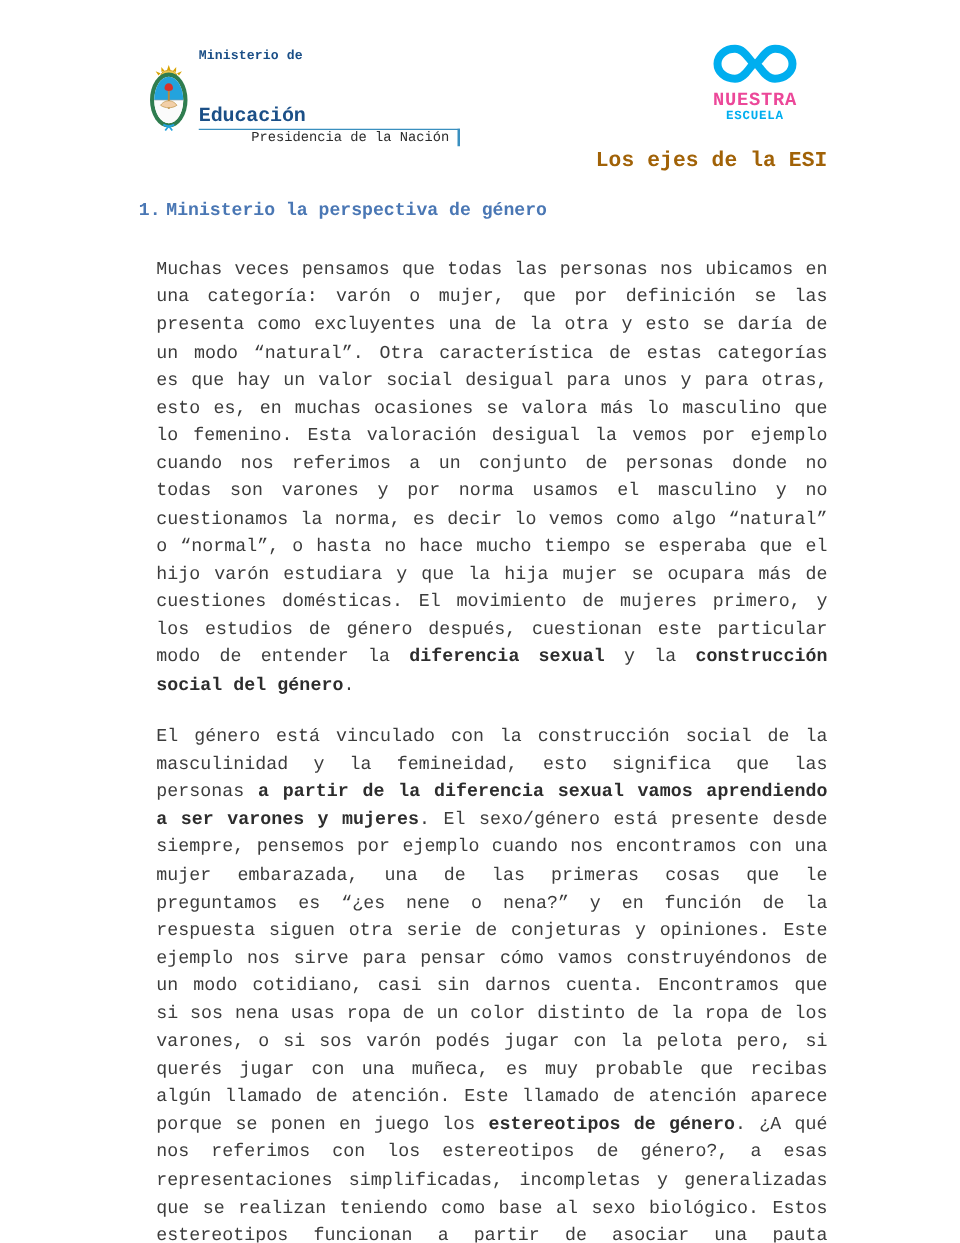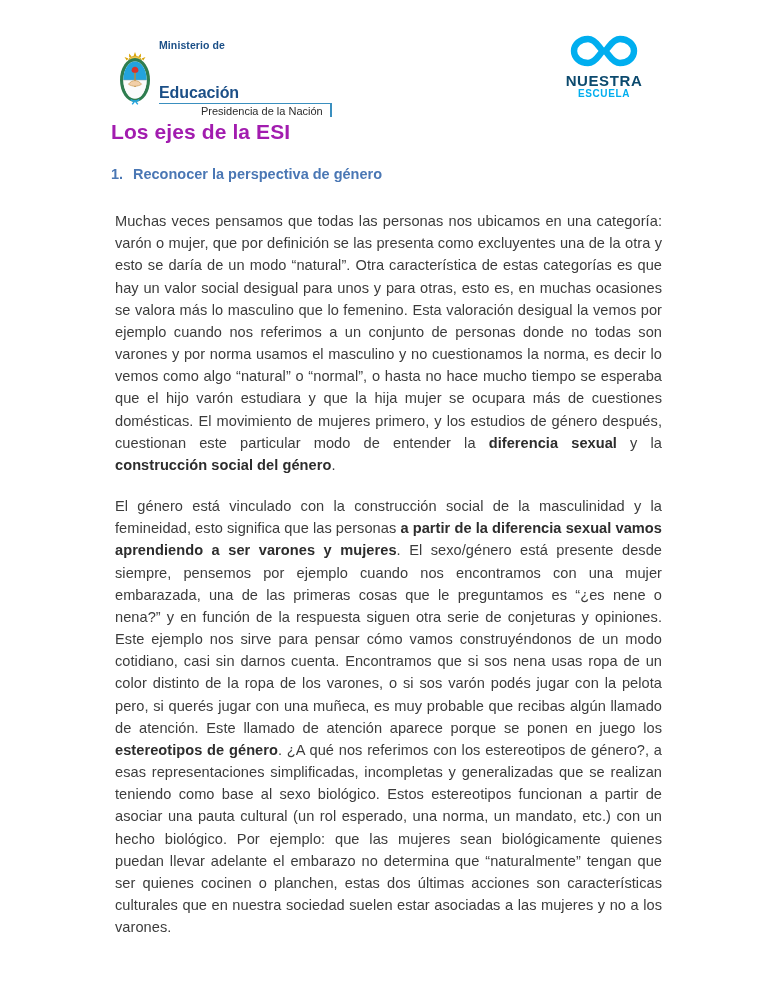--- a/index.html
+++ b/index.html
@@ -14,20 +14,21 @@
     font-family: "Liberation Sans", sans-serif;
     color: #3a3a3a;
     overflow: hidden;
   }
   .page {
     position: relative;
     width: 768px;
     height: 794px;
     background: #ffffff;
     box-sizing: border-box;
+    font-family: Liberation Mono, monospace;
   }
 
   
   .header {
     position: absolute;
     top: 28px;
     left: 0;
     width: 768px;
     height: 82px;
   }
@@ -87,42 +88,42 @@
   }
   .infinity-mark {
     display: block;
     margin: 0 auto 3px auto;
   }
   .nuestra-word {
     font-size: 15px;
     font-weight: bold;
     letter-spacing: 0.6px;
     line-height: 1.04;
-    color: #0c4a6e;
+    color: #ec4899;
   }
   .escuela-word {
     font-size: 10px;
     font-weight: bold;
     letter-spacing: 0.6px;
     line-height: 1.04;
     color: #00AEEF;
   }
 
   
   .doc {
     position: absolute;
     left: 111px;
     top: 120px;
     width: 551px;
   }
   .doc-title {
-    text-align: left;
-    font-size: 21px;
-    font-weight: bold;
-    color: #a21caf;
+    text-align: right;
+    font-size: 17px;
+    font-weight: bold;
+    color: #a16207;
     margin: 0 0 22px 0;
     letter-spacing: 0.1px;
   }
   .section-heading {
     display: flex;
     align-items: baseline;
     font-size: 14.5px;
     font-weight: bold;
     color: #4a77b4;
     margin: 0 0 28px 0;
@@ -130,21 +131,21 @@
   .section-number {
     width: 22px;
     flex: 0 0 auto;
   }
   .section-title { flex: 1 1 auto; }
 
   .paragraph {
     font-size: 14.6px;
     line-height: 1.52;
     text-align: justify;
-    margin: 0 0 19px 4px;
+    margin: 0 0 19px 14px;
     color: #3c3c3c;
     letter-spacing: 0.05px;
   }
   .paragraph:last-child { margin-bottom: 0; }
   .paragraph b { font-weight: bold; color: #2d2d2d; }
 </style>
 </head>
 <body>
 
 <div class="page">
@@ -194,21 +195,21 @@
       <div class="escuela-word">ESCUELA</div>
     </div>
 
   </div>
 
   <div class="doc">
     <h1 class="doc-title">Los ejes de la ESI</h1>
 
     <div class="section-heading">
       <span class="section-number">1.</span>
-      <span class="section-title">Reconocer la perspectiva de género</span>
+      <span class="section-title">Ministerio la perspectiva de género</span>
     </div>
 
     <div id="paragraphs">
         <div class="paragraph"><span>Muchas veces pensamos que todas las personas nos ubicamos en una categoría: varón o mujer, que por definición se las presenta como excluyentes una de la otra y esto se daría de un modo “natural”. Otra característica de estas categorías es que hay un valor social desigual para unos y para otras, esto es, en muchas ocasiones se valora más lo masculino que lo femenino. Esta valoración desigual la vemos por ejemplo cuando nos referimos a un conjunto de personas donde no todas son varones y por norma usamos el masculino y no cuestionamos la norma, es decir lo vemos como algo “natural” o “normal”, o hasta no hace mucho tiempo se esperaba que el hijo varón estudiara y que la hija mujer se ocupara más de cuestiones domésticas. El movimiento de mujeres primero, y los estudios de género después, cuestionan este particular modo de entender la </span><b>diferencia sexual</b><span> y la </span><b>construcción social del género</b><span>.</span></div>
         <div class="paragraph"><span>El género está vinculado con la construcción social de la masculinidad y la femineidad, esto significa que las personas </span><b>a partir de la diferencia sexual vamos aprendiendo a ser varones y mujeres</b><span>. El sexo/género está presente desde siempre, pensemos por ejemplo cuando nos encontramos con una mujer embarazada, una de las primeras cosas que le preguntamos es “¿es nene o nena?” y en función de la respuesta siguen otra serie de conjeturas y opiniones. Este ejemplo nos sirve para pensar cómo vamos construyéndonos de un modo cotidiano, casi sin darnos cuenta. Encontramos que si sos nena usas ropa de un color distinto de la ropa de los varones, o si sos varón podés jugar con la pelota pero, si querés jugar con una muñeca, es muy probable que recibas algún llamado de atención. Este llamado de atención aparece porque se ponen en juego los </span><b>estereotipos de género</b><span>. ¿A qué nos referimos con los estereotipos de género?, a esas representaciones simplificadas, incompletas y generalizadas que se realizan teniendo como base al sexo biológico. Estos estereotipos funcionan a partir de asociar una pauta cultural (un rol esperado, una norma, un mandato, etc.) con un hecho biológico. Por ejemplo: que las mujeres sean biológicamente quienes puedan llevar adelante el embarazo no determina que “naturalmente” tengan que ser quienes cocinen o planchen, estas dos últimas acciones son características culturales que en nuestra sociedad suelen estar asociadas a las mujeres y no a los varones.</span></div>
       </div>
   </div>
 
 </div>
 

